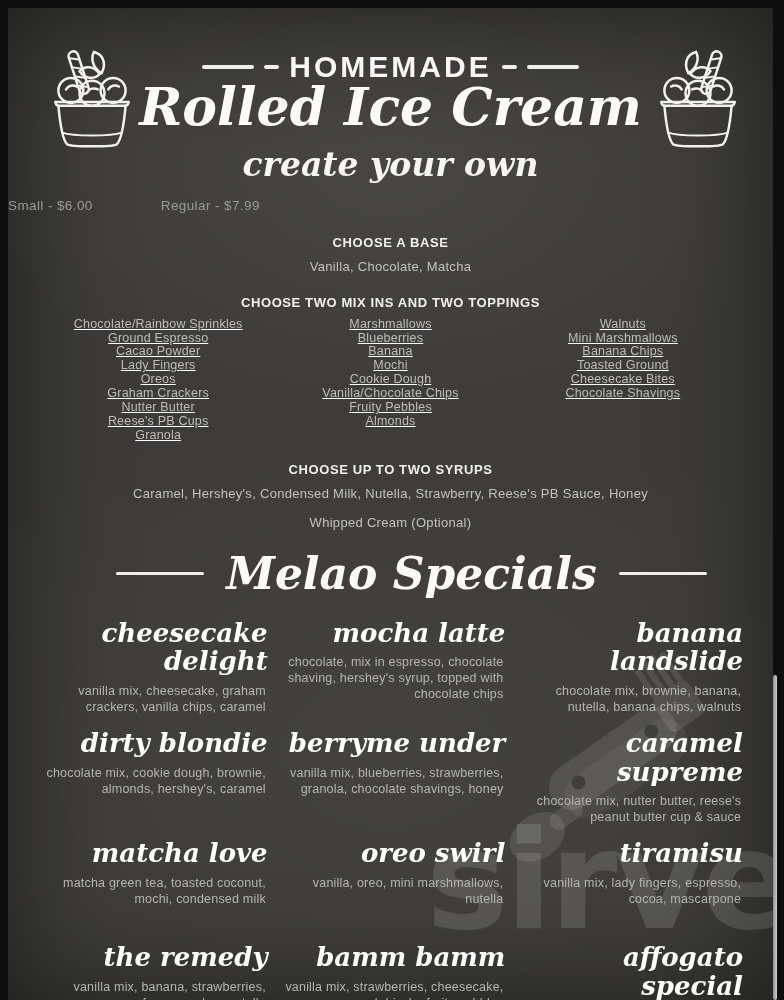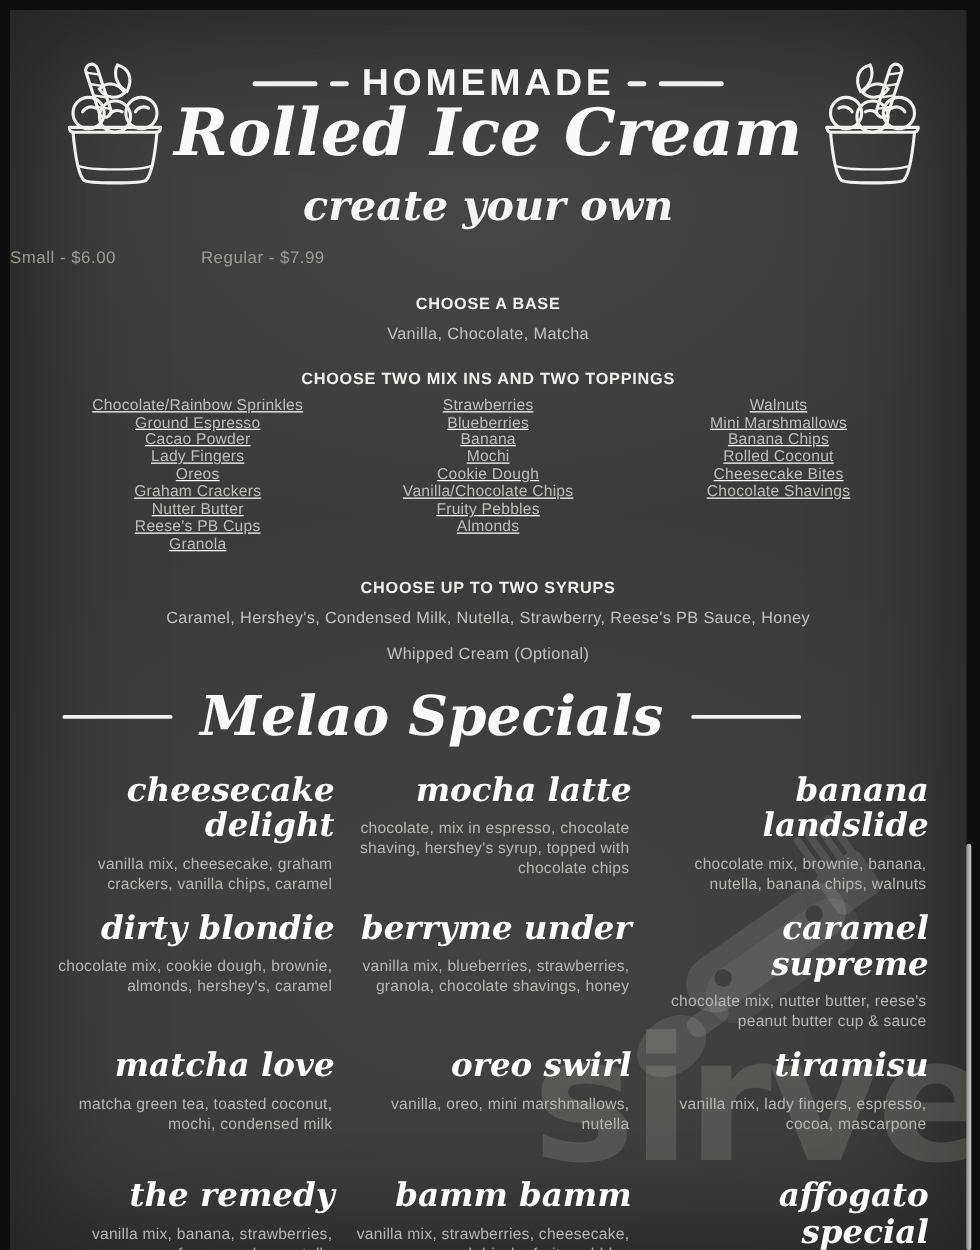--- a/index.html
+++ b/index.html
@@ -53,21 +53,21 @@
     margin-top:8px; padding:0 34px;
     display:grid; grid-template-columns:1fr 1fr 1fr;text-decoration:underline;
   }
   .mix-col { text-align:center; }
   .mix-item { font-size:12.5px; line-height:13.9px; color:#bfbeba; letter-spacing:0.2px; }
   .m-syr-h   { margin-top:19px; }
   .m-syr-o   { margin-top:9px; }
   .m-whip    { margin-top:14px; }
   
   .specials-h {
-    display:flex; align-items:center; gap:22px;
+    display:flex; justify-content:center; align-items:center; gap:22px;
     margin-top:18px;
     padding-left:42px;
   }
   .specials-h .title { font-size:44px; color:#fbfaf8; }
   .long-line { width:88px; height:3.5px; background:#efeeec; border-radius:2px; }
   .specials-grid {
     margin-top:14px; padding:0 30px;
     display:grid; grid-template-columns:1fr 1fr 1fr;
     grid-auto-rows:minmax(96px, auto); row-gap:8px; column-gap:8px;
     position:relative; z-index:2;
@@ -183,34 +183,34 @@
       <div class="mix-item">Ground Espresso</div>
       <div class="mix-item">Cacao Powder</div>
       <div class="mix-item">Lady Fingers</div>
       <div class="mix-item">Oreos</div>
       <div class="mix-item">Graham Crackers</div>
       <div class="mix-item">Nutter Butter</div>
       <div class="mix-item">Reese's PB Cups</div>
       <div class="mix-item">Granola</div>
     </div>
     <div class="mix-col">
-      <div class="mix-item">Strawberries</div>
+      <div class="mix-item">Marshmallows</div>
       <div class="mix-item">Blueberries</div>
       <div class="mix-item">Banana</div>
       <div class="mix-item">Mochi</div>
       <div class="mix-item">Cookie Dough</div>
       <div class="mix-item">Vanilla/Chocolate Chips</div>
       <div class="mix-item">Fruity Pebbles</div>
       <div class="mix-item">Almonds</div>
     </div>
     <div class="mix-col">
       <div class="mix-item">Walnuts</div>
       <div class="mix-item">Mini Marshmallows</div>
       <div class="mix-item">Banana Chips</div>
-      <div class="mix-item">Rolled Coconut</div>
+      <div class="mix-item">Toasted Ground</div>
       <div class="mix-item">Cheesecake Bites</div>
       <div class="mix-item">Chocolate Shavings</div>
     </div>
   </div>
 
   <div class="sec-h m-syr-h">CHOOSE UP TO TWO SYRUPS</div>
   <div class="sec-line m-syr-o">Caramel, Hershey's, Condensed Milk, Nutella, Strawberry, Reese's PB Sauce, Honey</div>
   <div class="sec-line m-whip">Whipped Cream (Optional)</div>
 
   <div class="specials-h">

